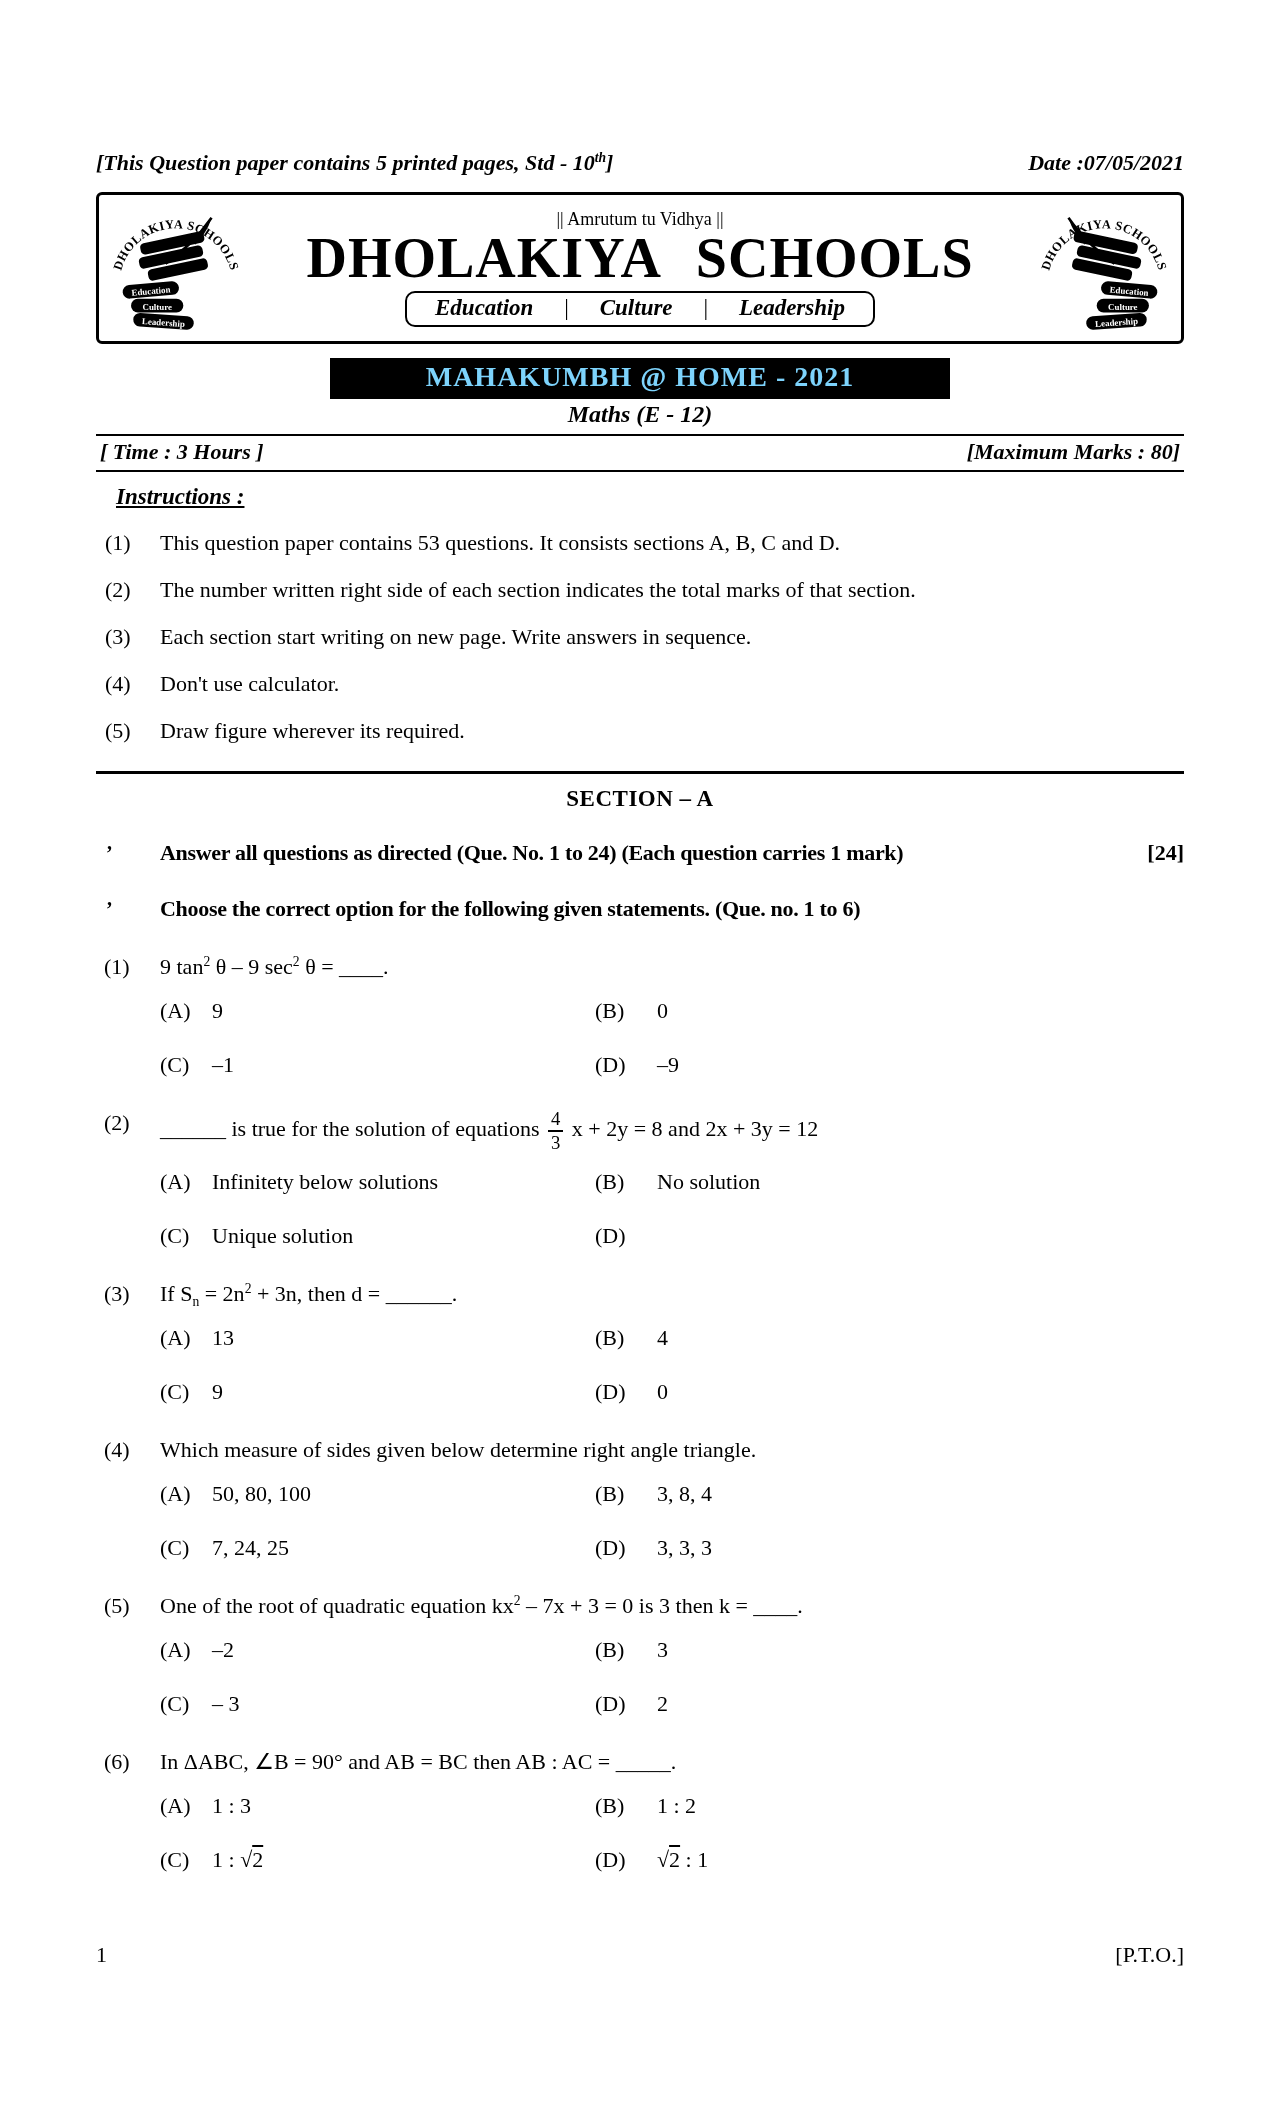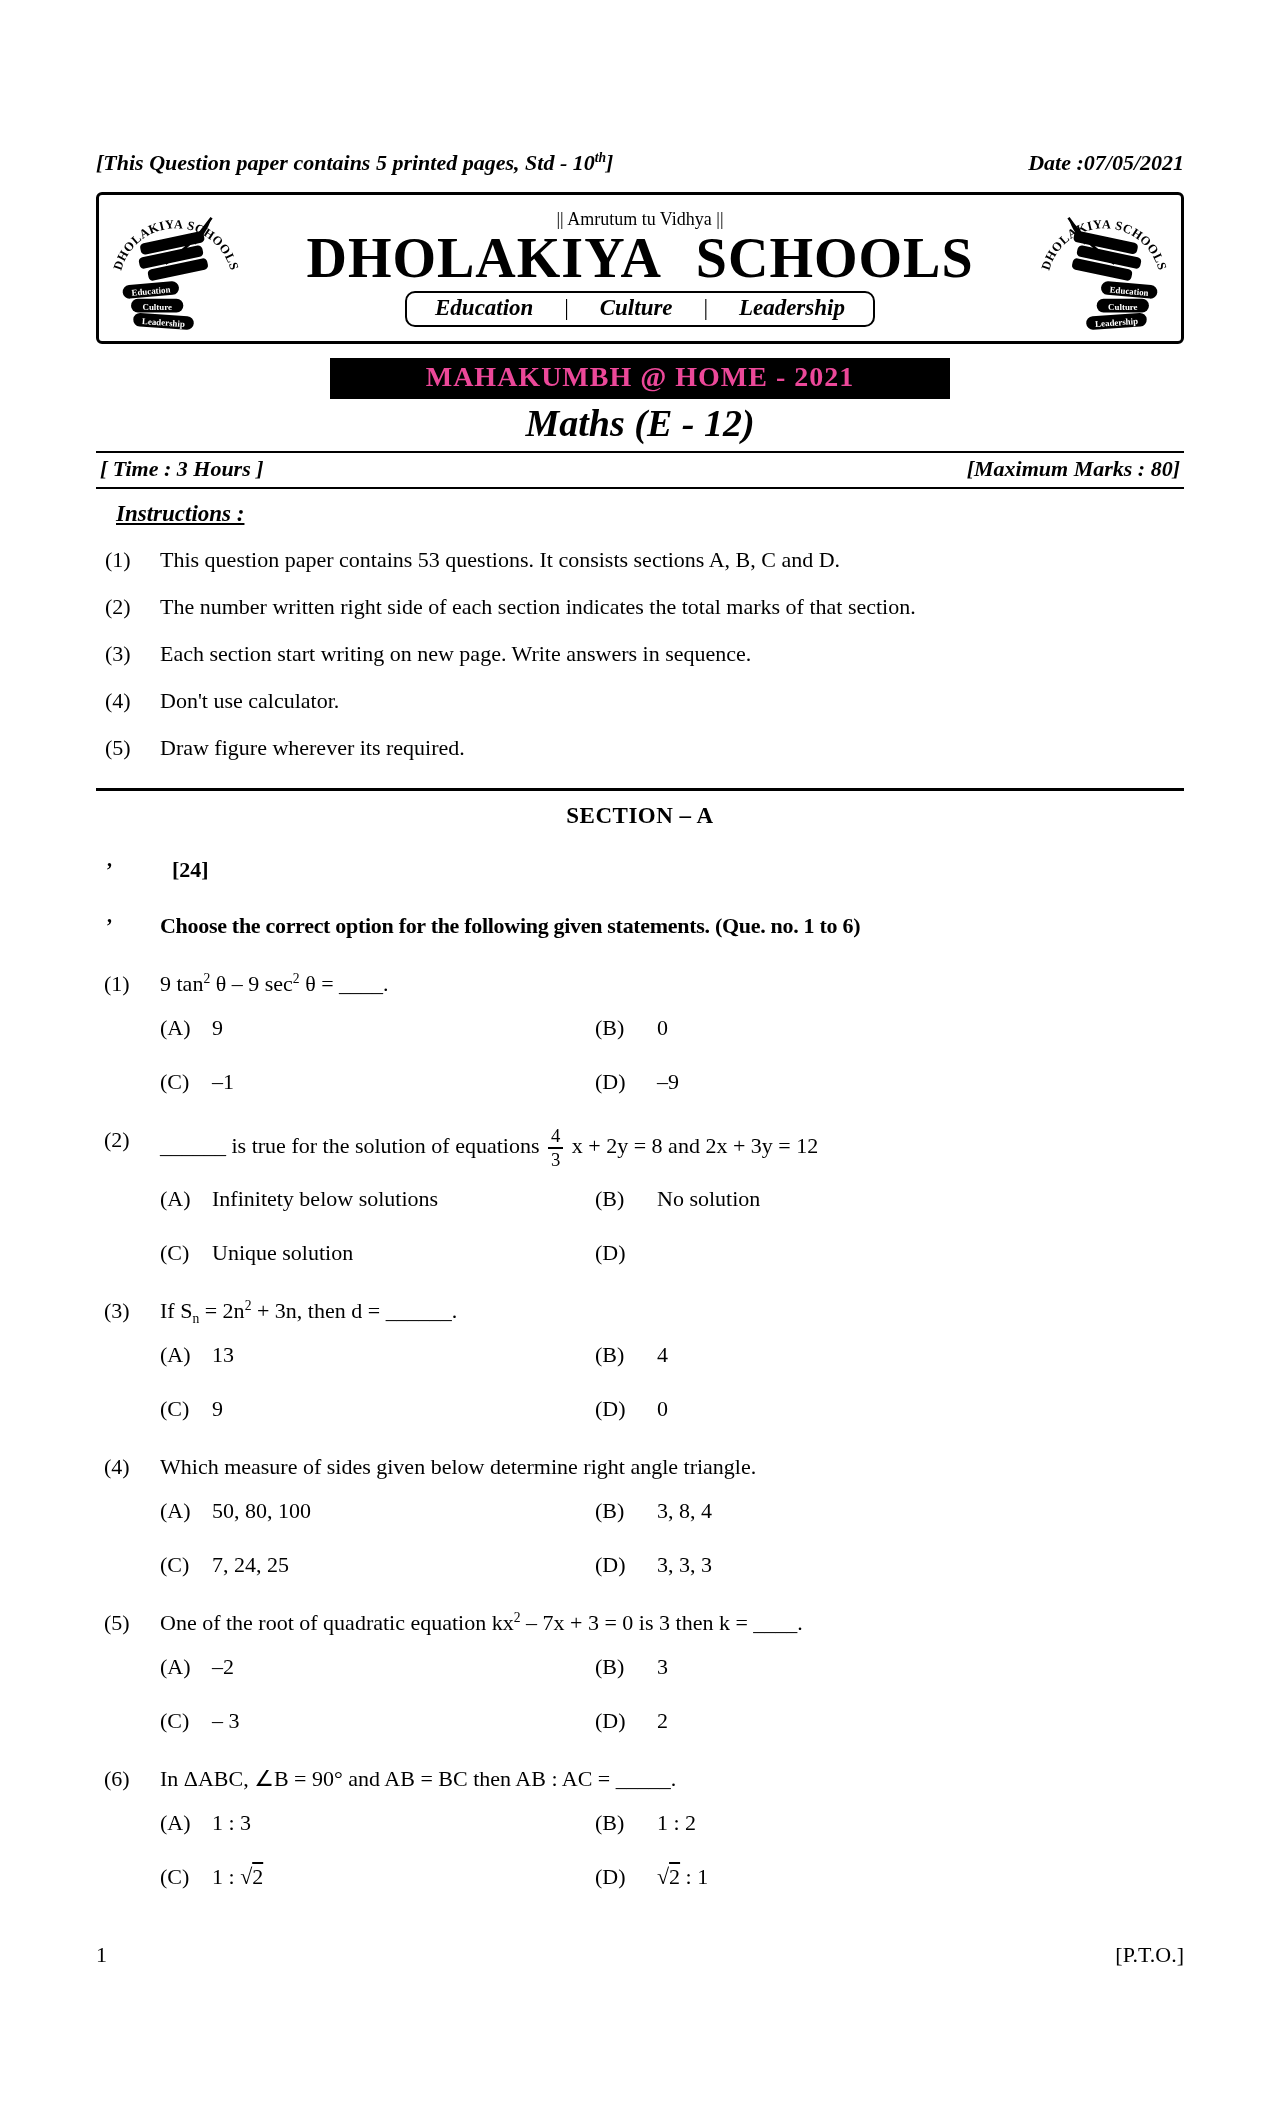--- a/index.html
+++ b/index.html
@@ -22,23 +22,23 @@
   .header-center { flex:1; text-align:center; min-width:0; }
   .motto { font-size:18px; }
   .school-name { font-size:56px; font-weight:bold; line-height:1.02; letter-spacing:1px;
                  word-spacing:22px; white-space:nowrap; }
   .tagline-box { margin:4px auto 0; border:2px solid #000; border-radius:10px; width:470px;
                  display:flex; justify-content:space-between; align-items:center;
                  padding:2px 28px 4px; font-size:23px; font-weight:bold; font-style:italic; }
   .tagline-sep { font-weight:normal; font-style:normal; }
 
   
-  .banner { margin:14px auto 0; width:620px; background:#000; color:#ec4899; text-align:center;
+  .banner { margin:14px auto 0; width:620px; background:#000; color:#7dd3fc; text-align:center;
             font-size:28px; font-weight:bold; letter-spacing:1px; padding:3px 0 6px; }
-  .subject { text-align:center; font-size:38px; font-weight:bold; font-style:italic; margin-top:2px; }
+  .subject { text-align:center; font-size:24px; font-weight:bold; font-style:italic; margin-top:2px; }
 
   
   .time-row { margin-top:6px; border-top:2px solid #000; border-bottom:2px solid #000;
               display:flex; justify-content:space-between; font-size:22px; font-weight:bold;
               font-style:italic; padding:3px 4px 5px; }
 
   
   .instructions-heading { margin:12px 0 0 20px; font-size:23px; font-weight:bold; font-style:italic;
                           text-decoration:underline; }
   .instruction { display:flex; margin-top:18px; font-size:22px; line-height:29px; }
@@ -194,20 +194,21 @@
     <span class="num">(5)</span>
     <span class="text">Draw figure wherever its required.</span>
   </div>
 
   <div class="divider"></div>
 
   <div class="section-title">SECTION – A</div>
 
   <div class="directive">
     <span class="bullet">’</span>
+    <span class="text">Answer all questions as directed (Que. No. 1 to 24) (Each question carries 1 mark)</span>
     <span class="marks">[24]</span>
   </div>
   <div class="directive">
     <span class="bullet">’</span>
     <span class="text">Choose the correct option for the following given statements. (Que. no. 1 to 6)</span>
     <span class="marks"></span>
   </div>
 
   <div id="questions">
       <div class="question">

